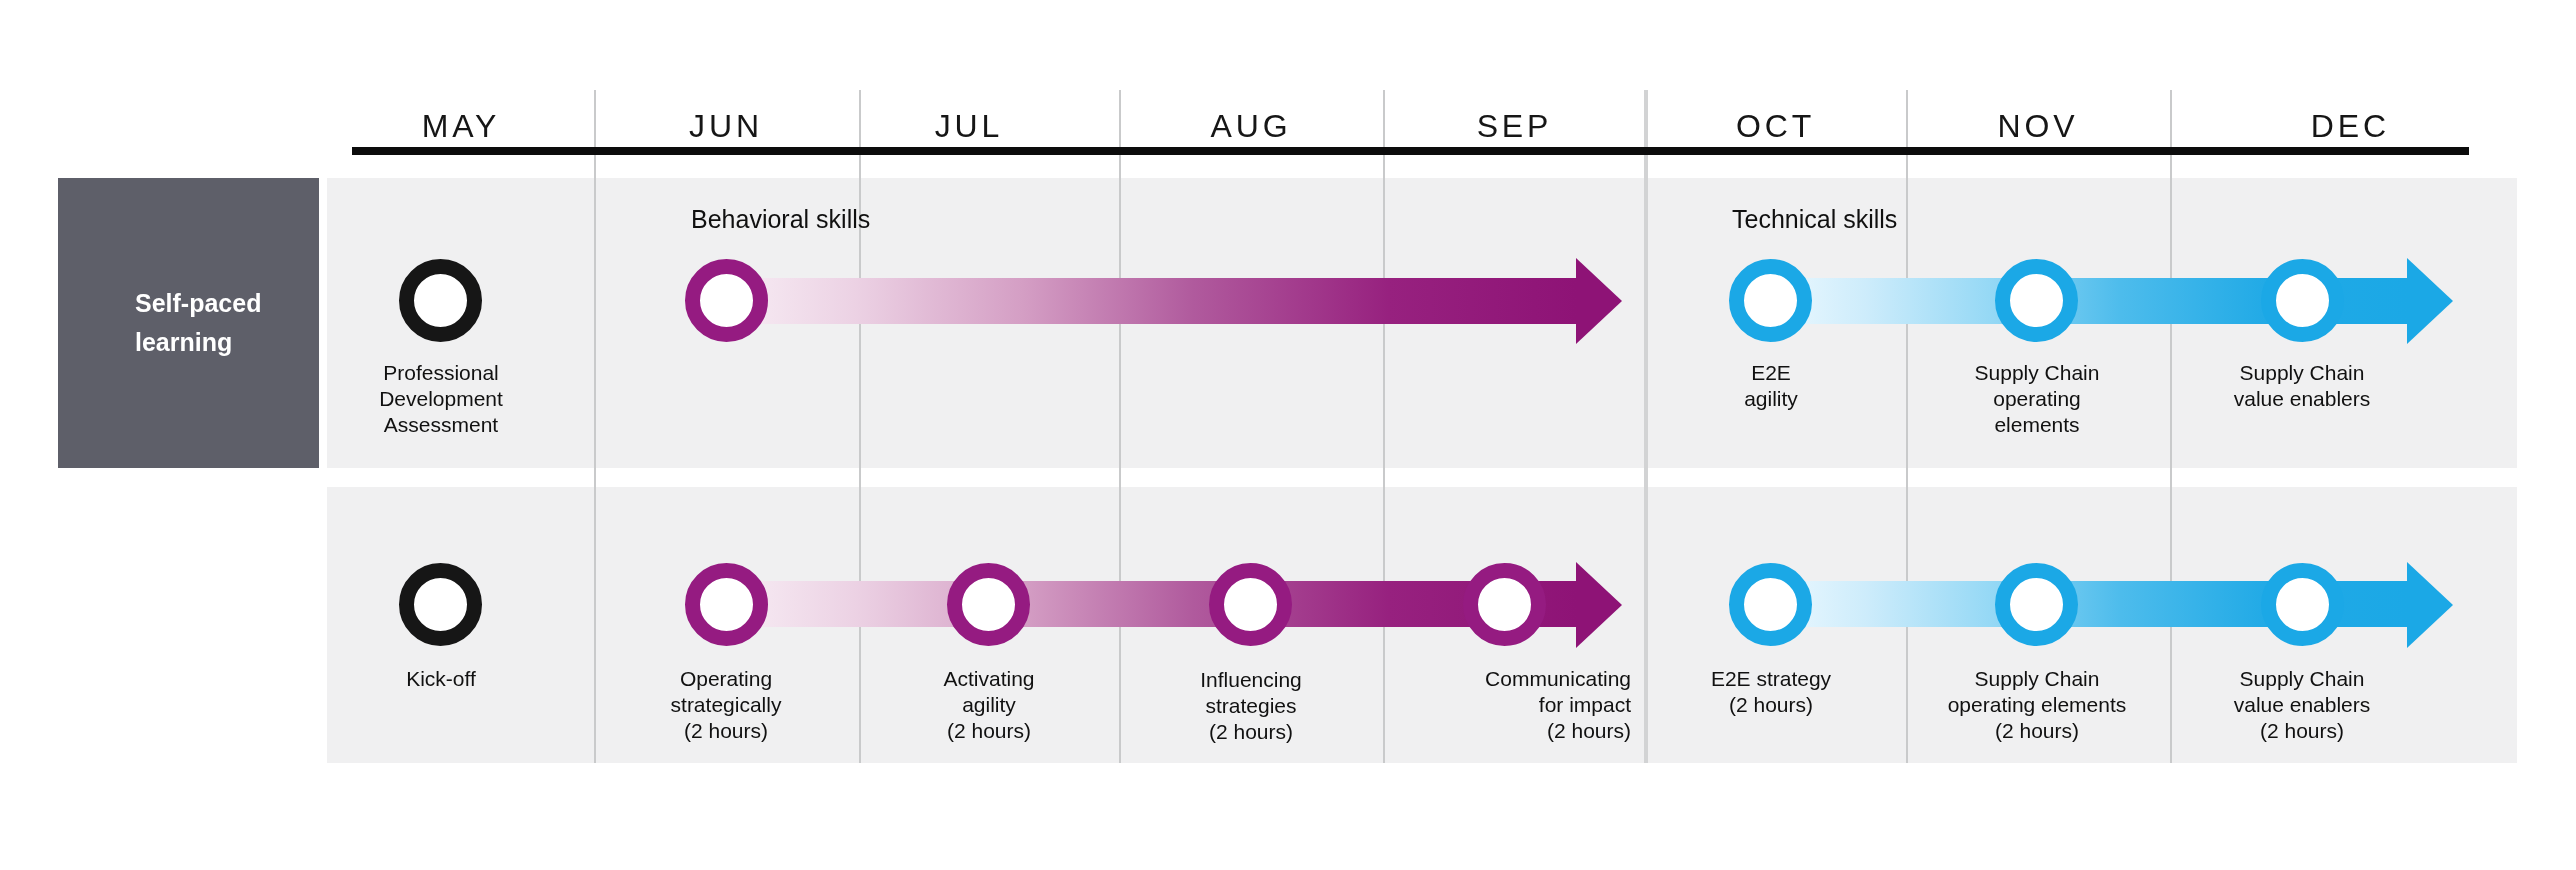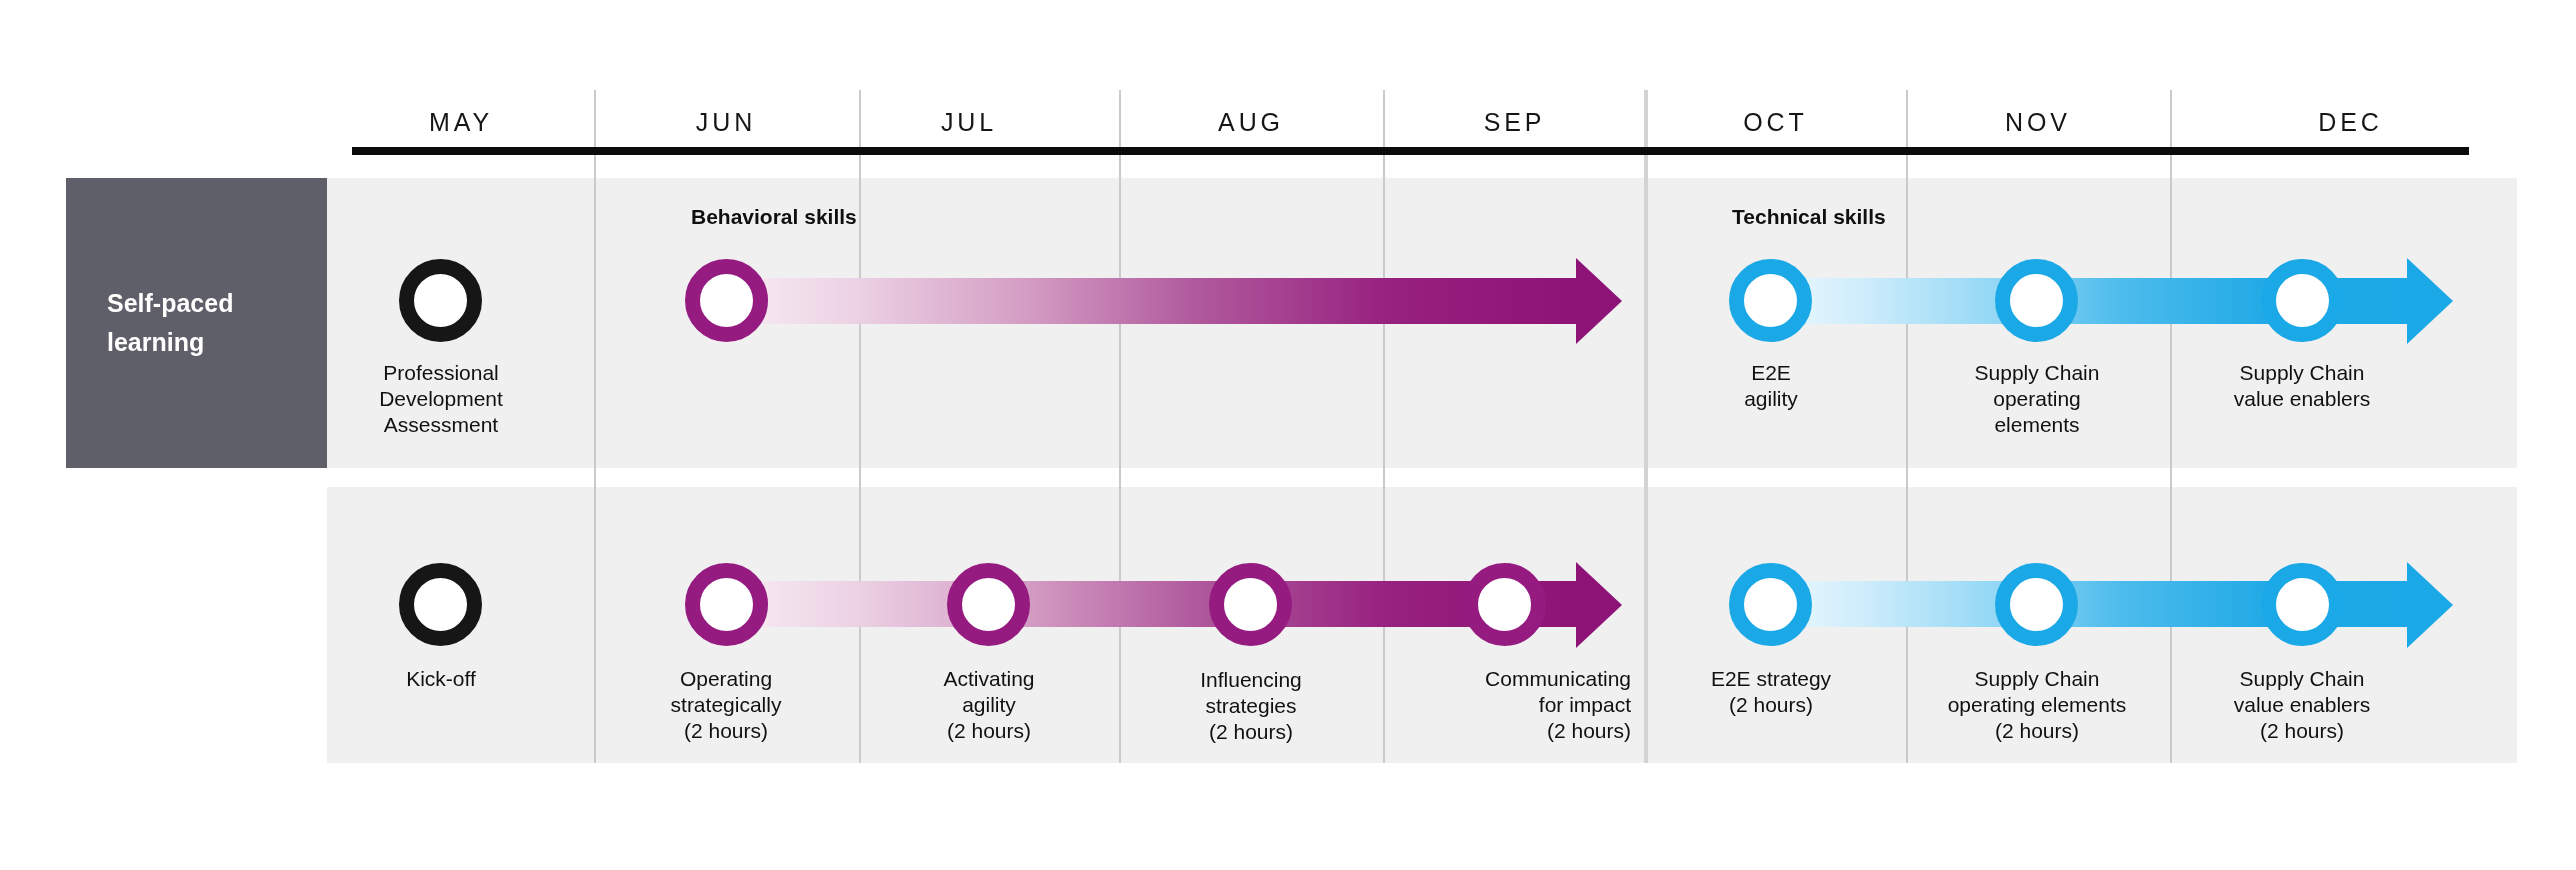--- a/index.html
+++ b/index.html
@@ -1,36 +1,36 @@
 <!DOCTYPE html>
 <html style="--behavioral: #8E1376; --behavioral_ring: #951B81; --technical: #1BA8E6; --milestone_ring: #161616; --row_label_bg: #5E5F69; --band_bg: #F0F0F1;font-size:8.8px"><head>
 <meta charset="utf-8">
 <style>
   html,body{margin:0;padding:0;background:#ffffff;}
   #canvas{position:relative;width:2576px;height:871px;background:#ffffff;
           font-family:"Liberation Sans",sans-serif;overflow:hidden;}
 
   
-  .month{position:absolute;top:108px;height:30px;font-size:25px;letter-spacing:3.9px;
+  .month{position:absolute;top:108px;height:30px;font-size:32px;letter-spacing:3.9px;
          color:#161616;text-align:center;font-weight:500;}
   .topbar{position:absolute;left:352px;top:147px;width:2117px;height:7.7px;background:#0c0c0c;}
 
   
   .divider{position:absolute;top:90px;height:673px;width:1.7px;background:#c9cacb;}
   .divider.thick{width:3.9px;background:#d2d3d4;}
 
   
   .band{position:absolute;left:327px;width:2190px;background:var(--band_bg,#f0f0f1);}
-  .rowlabel{position:absolute;left:66px;width:261px;background:var(--row_label_bg,#5e5f69);
+  .rowlabel{position:absolute;left:58px;width:261px;background:var(--row_label_bg,#5e5f69);
             color:#ffffff;display:flex;align-items:center;box-sizing:border-box;
-            padding-left:41px;font-weight:bold;font-size:25px;line-height:1.55;
+            padding-left:77px;font-weight:bold;font-size:25px;line-height:1.55;
             white-space:pre-line;}
 
   
-  .skill-heading{position:absolute;top:205px;font-size:21px;font-weight:bold;color:#101010;}
+  .skill-heading{position:absolute;top:205px;font-size:25px;font-weight:normal;color:#101010;}
 
   
   .bar{position:absolute;height:46px;}
   .bar.behavioral{background:linear-gradient(90deg,#f8eef5 0%,#ecd2e4 15%,#d49ec4 35%,
                   #b05a9d 55%,#97217f 78%,var(--behavioral,#8e1376) 100%);}
   .bar.technical{background:linear-gradient(90deg,#edf9ff 0%,#cdecfb 15%,#94d8f5 35%,
                   #4dbcec 55%,#21aae6 78%,var(--technical,#17a3e2) 100%);}
   .arrowhead{position:absolute;width:0;height:0;
              border-top:43px solid transparent;border-bottom:43px solid transparent;}
   .arrowhead.behavioral{border-left:46px solid var(--behavioral,#8e1376);}

